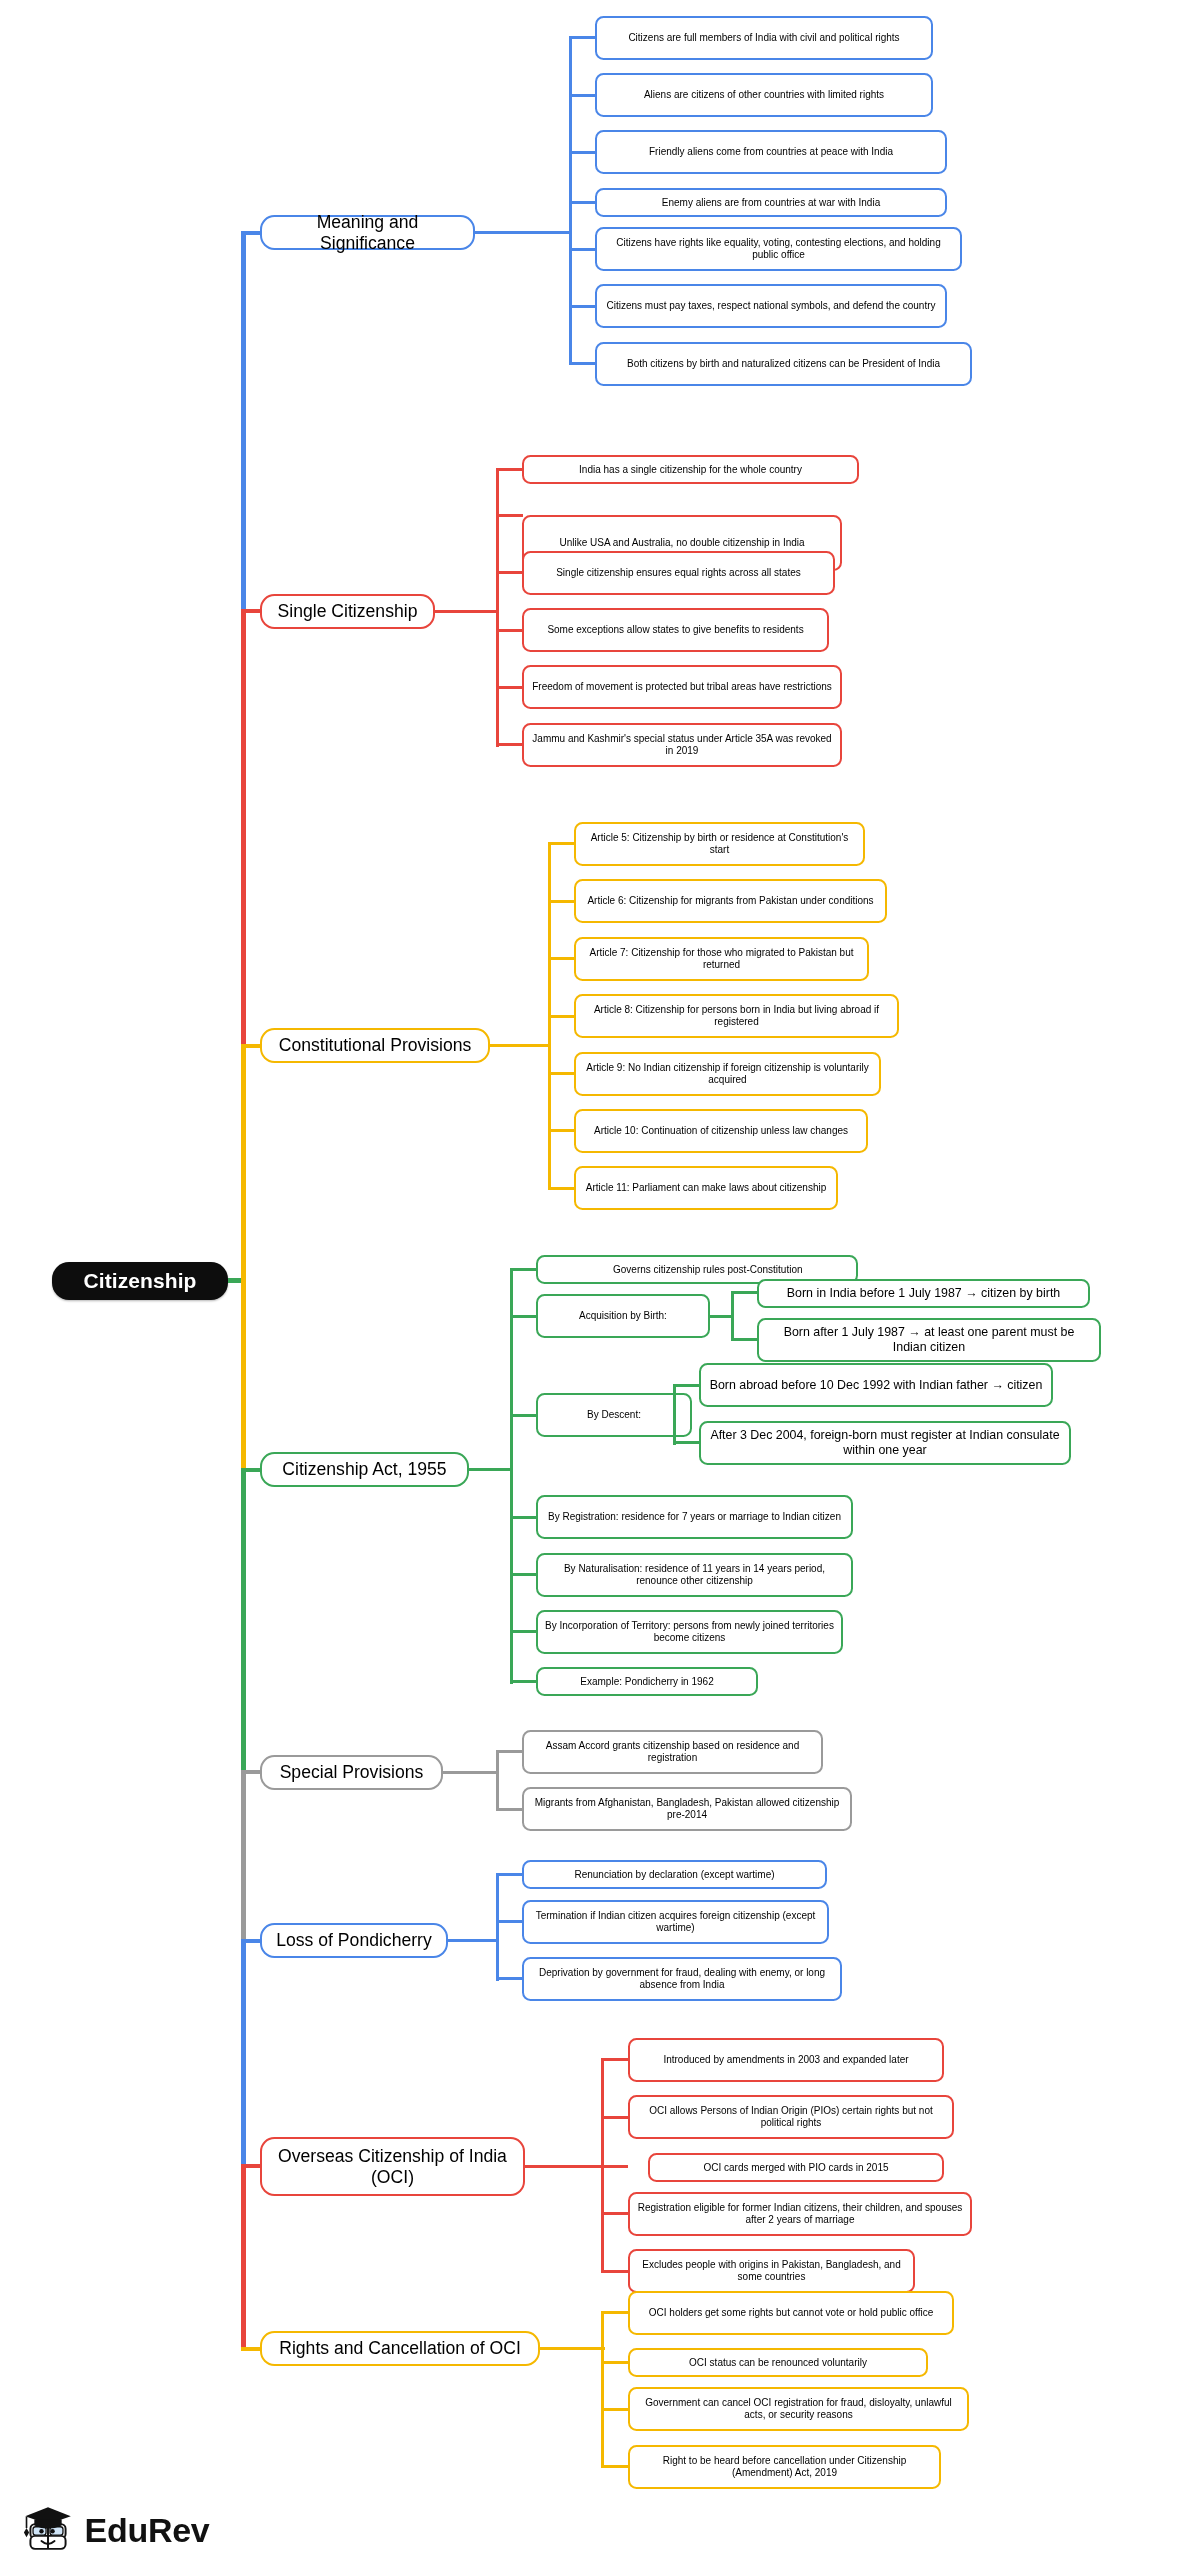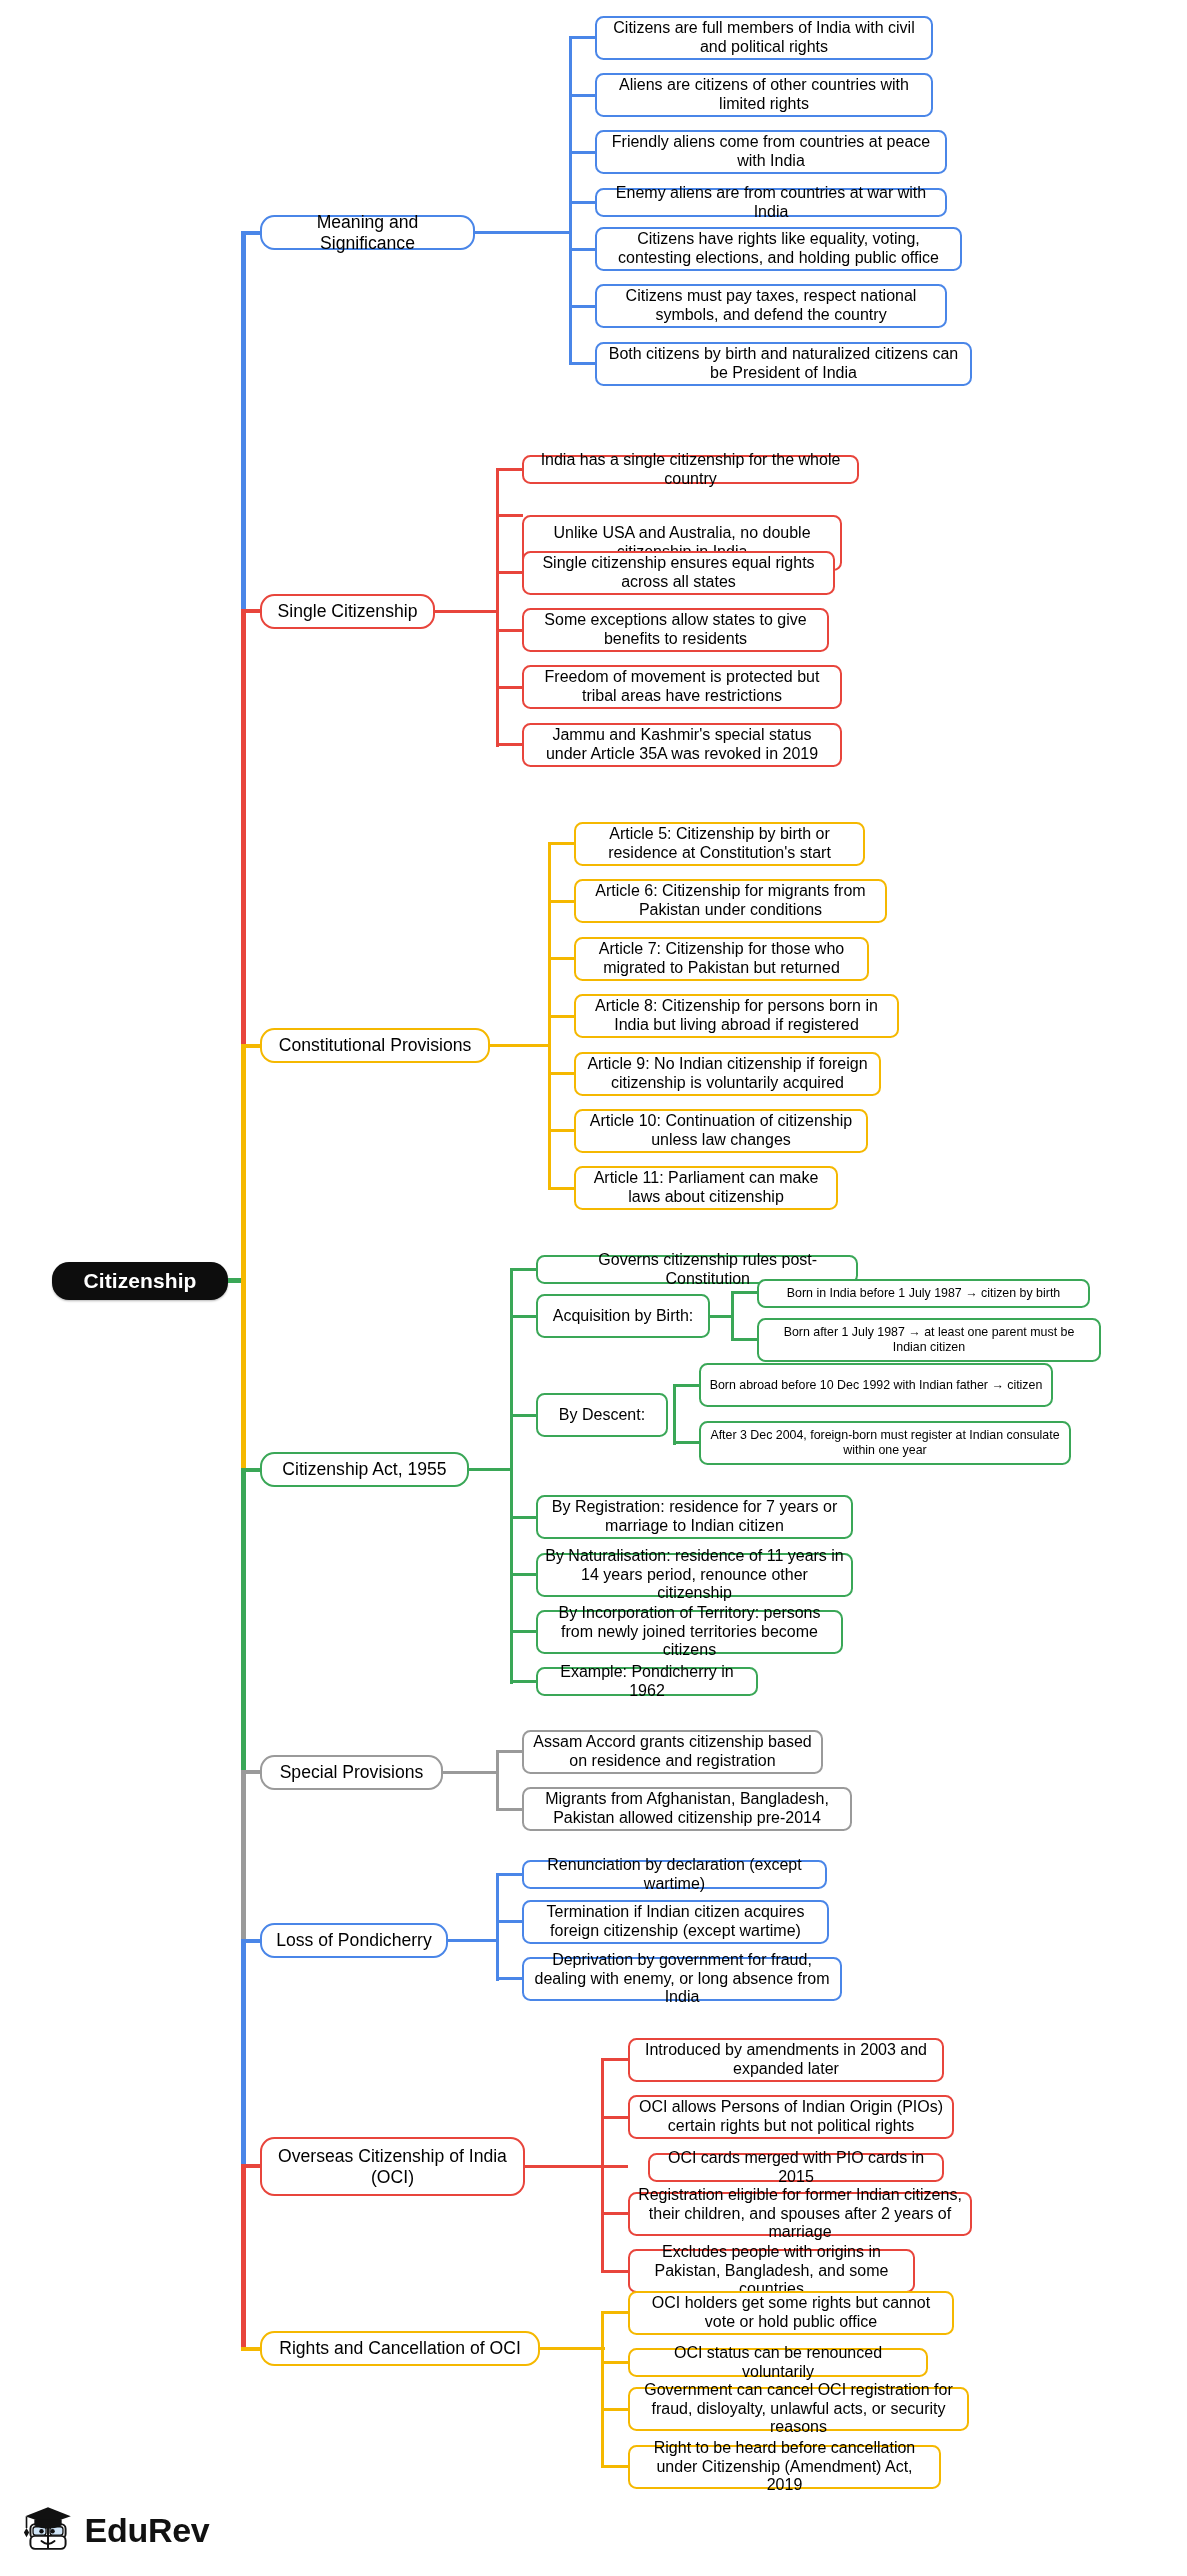--- a/index.html
+++ b/index.html
@@ -47,21 +47,21 @@
     border: none;
     border-radius: 17px;
     color: #ffffff;
     font-weight: bold;
     font-size: 21px;
     letter-spacing: 0.1px;
     box-shadow: 0 1.3px 2px rgba(0,0,0,.25);
   }
 
   .l1 { font-size: 17.6px; border-radius: 14.4px; border-width: 2.6px; }
-  .l2 { font-size: 16px; border-width: 2.6px; border-radius: 8.5px; }
+  .l2 { font-size: 10px; border-width: 2.6px; border-radius: 8.5px; }
   .l3 { font-size: 12.4px; border-width: 2.6px; border-radius: 8.5px; }
 
   
   #logo {
     position: absolute;
     left: 19.6px;
     top: 2502px;
     display: flex;
     align-items: center;
     gap: 9px;
@@ -150,21 +150,21 @@
       <div class="seg" style="left: 548px; top: 1187px; width: 27px; height: 3.3px; background: rgb(245, 184, 0);"></div>
       <div class="node l2" style="left: 574px; top: 1166px; width: 264px; height: 44px; border-color: rgb(245, 184, 0);">Article 11: Parliament can make laws about citizenship</div>
       <div class="node l1" style="left: 260px; top: 1452px; width: 209px; height: 35px; border-color: rgb(58, 167, 87);">Citizenship Act, 1955</div>
       <div class="seg" style="left: 510px; top: 1268px; width: 3.3px; height: 416px; background: rgb(58, 167, 87);"></div>
       <div class="seg" style="left: 467px; top: 1468px; width: 46px; height: 3.3px; background: rgb(58, 167, 87);"></div>
       <div class="seg" style="left: 510px; top: 1268px; width: 27px; height: 3.3px; background: rgb(58, 167, 87);"></div>
       <div class="node l2" style="left: 536px; top: 1255px; width: 322px; height: 29px; border-color: rgb(58, 167, 87); padding-left: 28px;">Governs citizenship rules post-Constitution</div>
       <div class="seg" style="left: 510px; top: 1315px; width: 27px; height: 3.3px; background: rgb(58, 167, 87);"></div>
       <div class="node l2" style="left: 536px; top: 1294px; width: 174px; height: 44px; border-color: rgb(58, 167, 87);">Acquisition by Birth:</div>
       <div class="seg" style="left: 510px; top: 1414px; width: 27px; height: 3.3px; background: rgb(58, 167, 87);"></div>
-      <div class="node l2" style="left: 536px; top: 1393px; width: 132px; height: 44px; border-color: rgb(58, 167, 87);">By Descent:</div>
+      <div class="node l2" style="left: 536px; top: 1393px; width: 156px; height: 44px; border-color: rgb(58, 167, 87);">By Descent:</div>
       <div class="seg" style="left: 510px; top: 1516px; width: 27px; height: 3.3px; background: rgb(58, 167, 87);"></div>
       <div class="node l2" style="left: 536px; top: 1495px; width: 317px; height: 44px; border-color: rgb(58, 167, 87);">By Registration: residence for 7 years or marriage to Indian citizen</div>
       <div class="seg" style="left: 510px; top: 1573px; width: 27px; height: 3.3px; background: rgb(58, 167, 87);"></div>
       <div class="node l2" style="left: 536px; top: 1553px; width: 317px; height: 44px; border-color: rgb(58, 167, 87);">By Naturalisation: residence of 11 years in 14 years period, renounce other citizenship</div>
       <div class="seg" style="left: 510px; top: 1630px; width: 27px; height: 3.3px; background: rgb(58, 167, 87);"></div>
       <div class="node l2" style="left: 536px; top: 1610px; width: 307px; height: 44px; border-color: rgb(58, 167, 87);">By Incorporation of Territory: persons from newly joined territories become citizens</div>
       <div class="seg" style="left: 510px; top: 1680px; width: 27px; height: 3.3px; background: rgb(58, 167, 87);"></div>
       <div class="node l2" style="left: 536px; top: 1667px; width: 222px; height: 29px; border-color: rgb(58, 167, 87);">Example: Pondicherry in 1962</div>
       <div class="node l1" style="left: 260px; top: 1755px; width: 183px; height: 35px; border-color: rgb(154, 154, 154);">Special Provisions</div>
       <div class="seg" style="left: 496px; top: 1750px; width: 3.3px; height: 61px; background: rgb(154, 154, 154);"></div>

